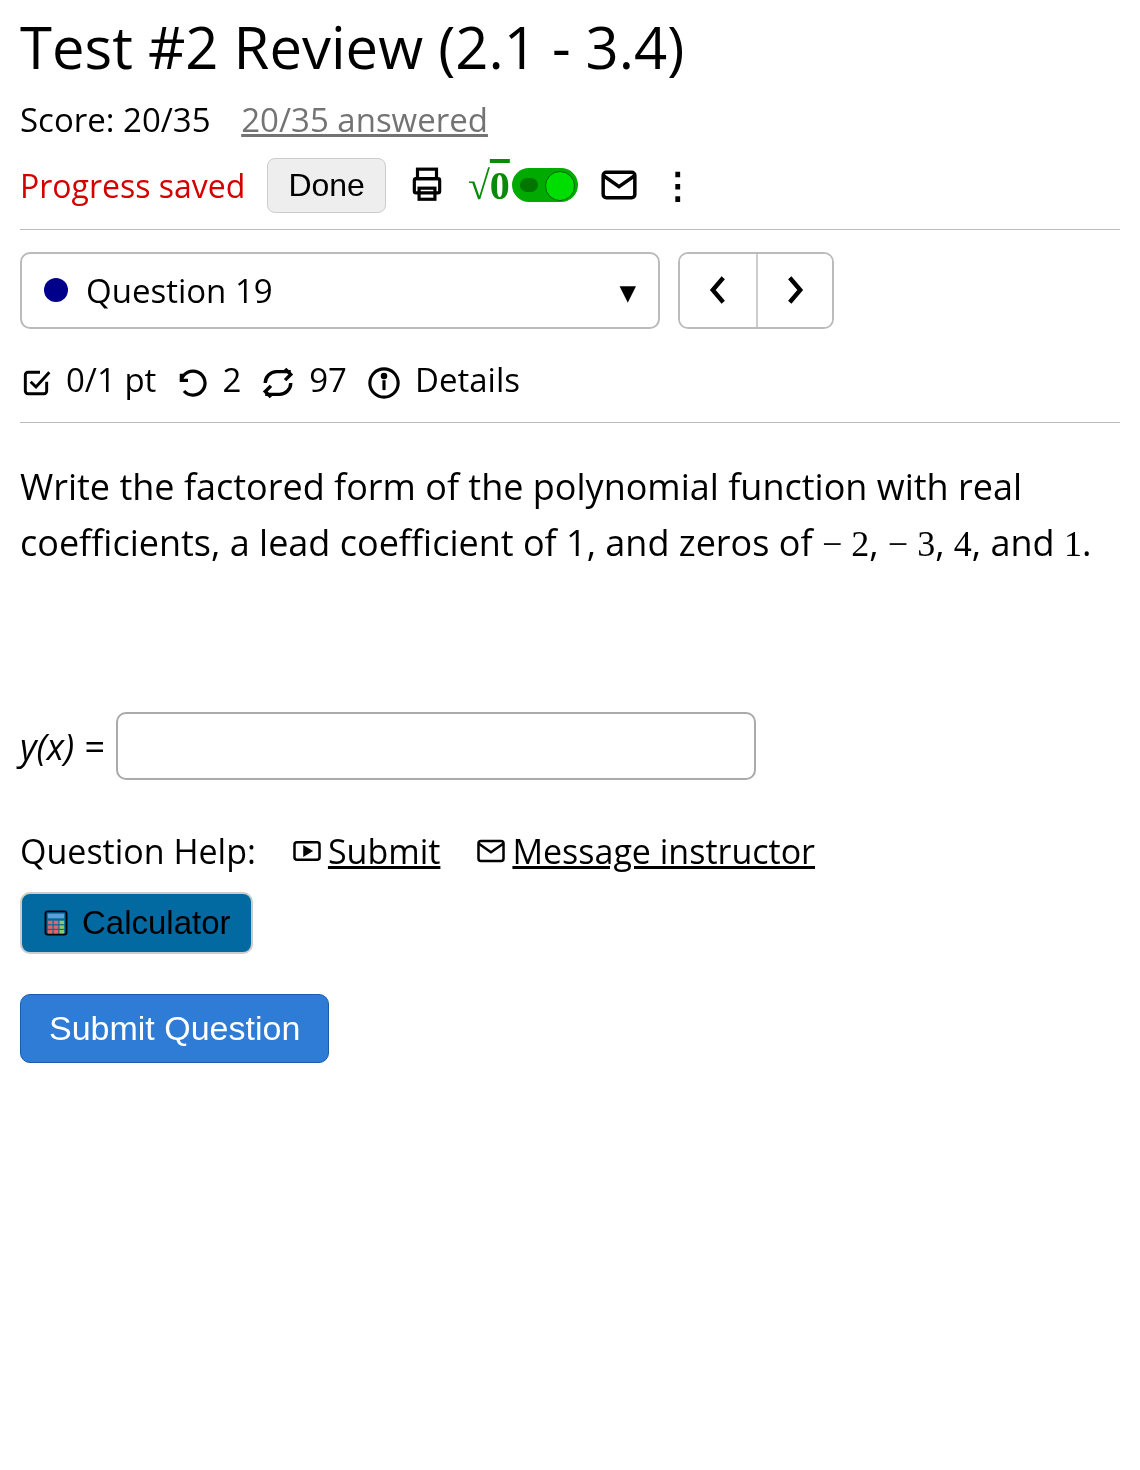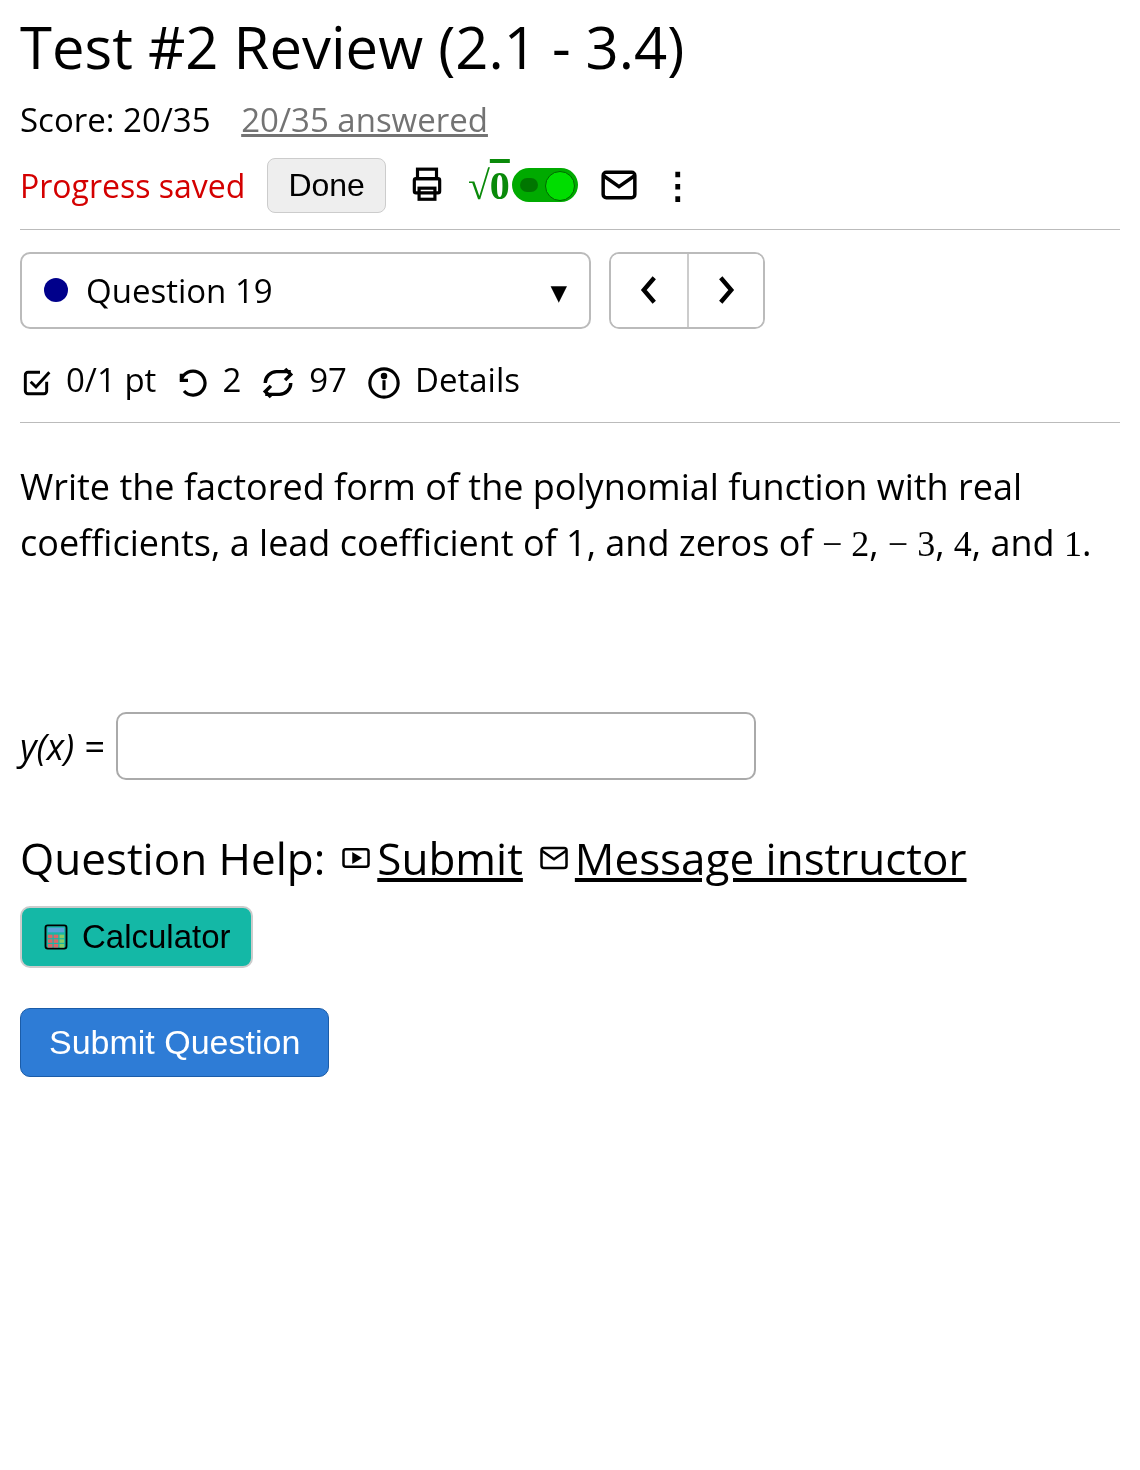--- a/index.html
+++ b/index.html
@@ -59,21 +59,21 @@
   }
   .dots { font-size: 36px; line-height:0.4; font-weight:bold; }
 
   .question-nav {
     display:flex; align-items:stretch; gap:18px; margin-bottom:28px;
   }
   .q-select {
     display:flex; align-items:center; gap:18px;
     border: 2px solid #bbb; border-radius:10px;
     padding: 14px 22px; font-size: 33px;
-    width: 571px; justify-content:center;
+    width: 640px; justify-content:center;
     cursor:pointer;
   }
   .blue-dot { width:24px; height:24px; border-radius:50%; background:#00008b; flex-shrink:0; }
   .q-select .label { flex:1; }
   .prevnext {
     display:flex; border:2px solid #bbb; border-radius:10px; overflow:hidden;
   }
   .prevnext button {
     width:76px; font-size:34px; background:#fff; border:none; cursor:pointer;
     display:flex; align-items:center; justify-content:center;
@@ -96,27 +96,27 @@
     display:flex; align-items:center; gap:12px; font-size:36px;
     margin-bottom: 48px;
   }
   .yx { font-style: italic; }
   .answer-input {
     width: 640px; height: 68px; font-size:30px;
     border: 2px solid #aaa; border-radius:10px; padding:6px 12px;
   }
 
   .help-line {
-    font-size: 44px; display:flex; align-items:center; gap: 16px; flex-wrap:wrap;
+    font-size: 34px; display:flex; align-items:center; gap: 36px; flex-wrap:wrap;
     margin-bottom: 18px;
   }
   .help-link { text-decoration: underline; color:#000; display:inline-flex; align-items:center; gap:6px; cursor:pointer; }
   .calc-btn {
     display:inline-flex; align-items:center; gap:12px;
-    border:2px solid #ccc; border-radius:10px; background:#14b8a6;
+    border:2px solid #ccc; border-radius:10px; background:#0369a1;
     padding: 10px 20px; font-size:33px; cursor:pointer;
     margin-bottom: 40px;
   }
   .submit-btn {
     background:#2e7cd6; color:#fff; border:1px solid #1b5ca8;
     border-radius:10px; padding: 14px 28px; font-size:34px; cursor:pointer;
   }
 </style>
 </head>
 <body>

